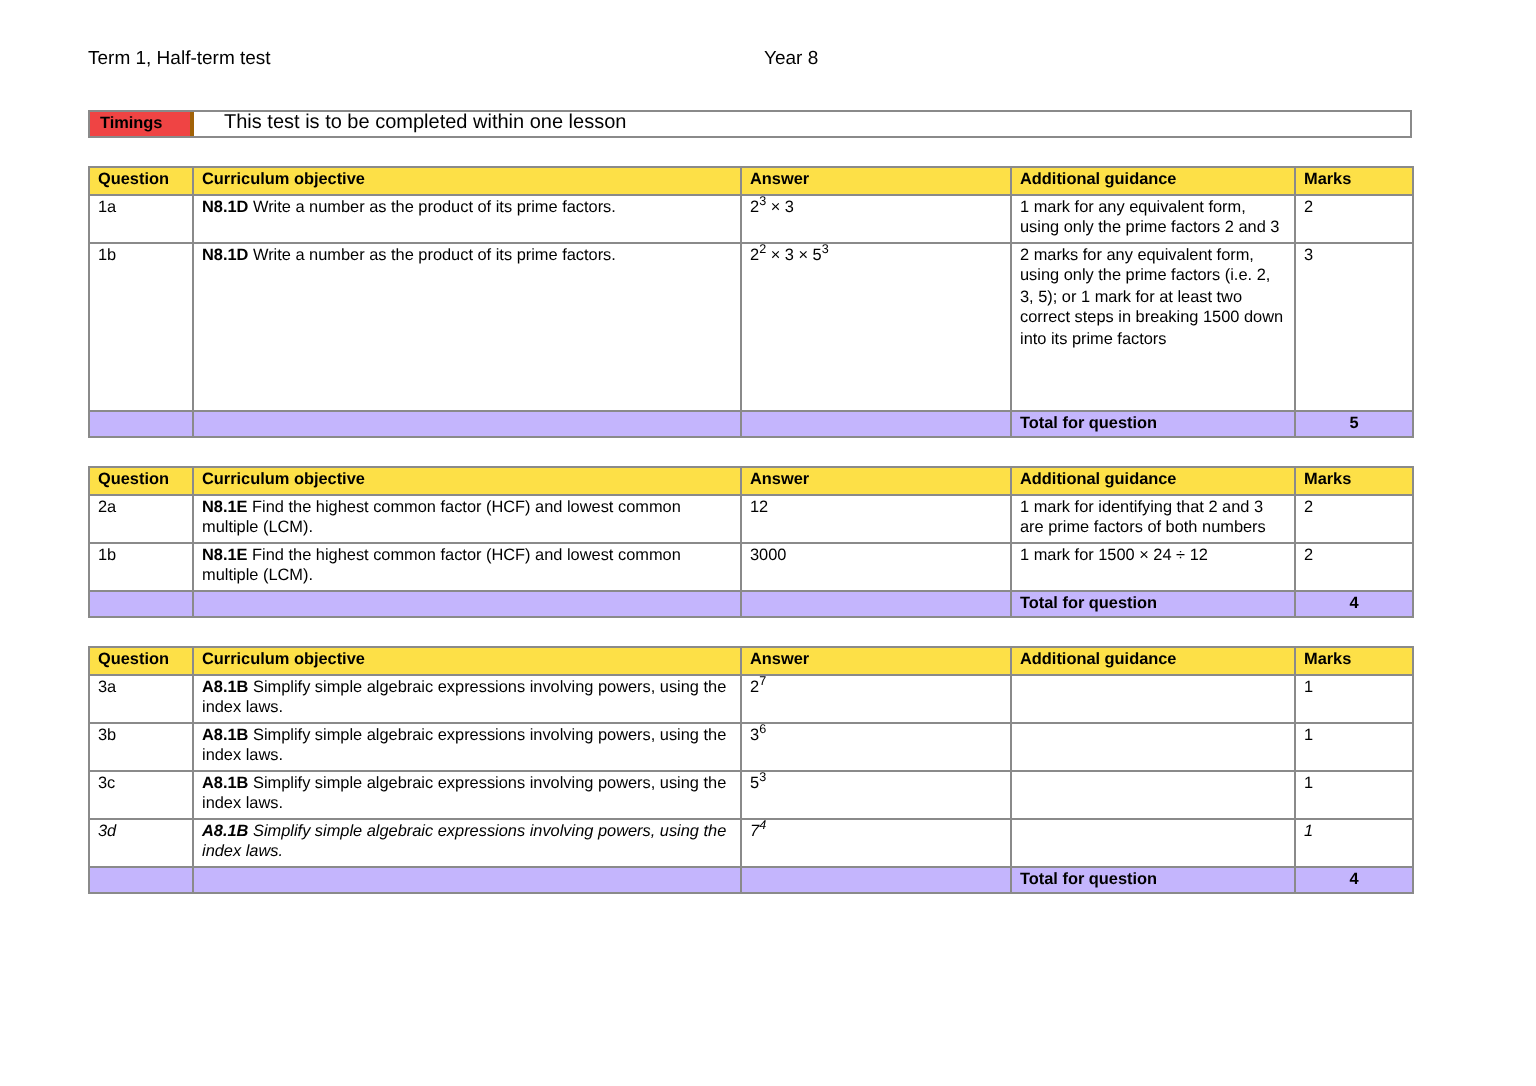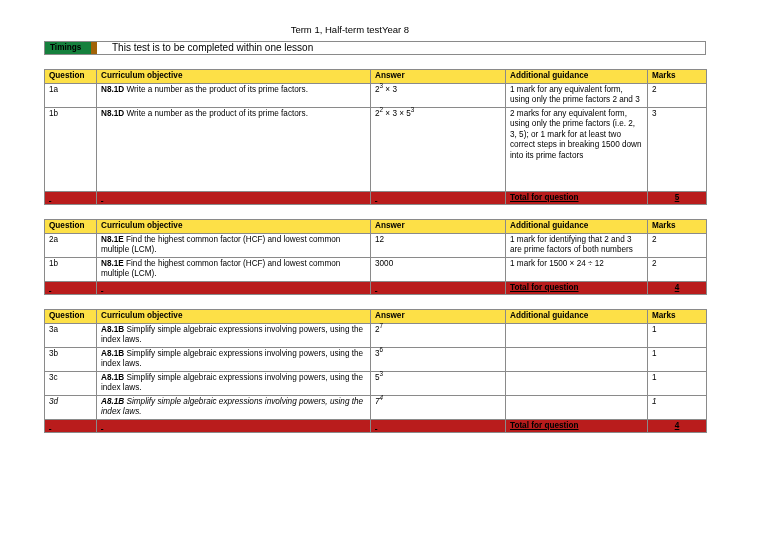--- a/index.html
+++ b/index.html
@@ -24,22 +24,21 @@
     padding: 24px 62px 0 44px;
   }
 
   
   .doc-header {
     display: flex;
     align-items: baseline;
     font-size: 9.5px;
     line-height: 12px;
     height: 14px;
-    margin-bottom: 3px;
-    text-align: right;
+    margin-bottom: 17px;
   }
   .doc-header .title-left {
     width: 338px;
     flex: 0 0 338px;
   }
   .doc-header .title-right {
     flex: 0 0 auto;
   }
 
   
@@ -48,22 +47,22 @@
     border: 1px solid #8a8a8a;
     box-sizing: border-box;
     width: 662px;
     height: 14px;
     margin-bottom: 14px;
     background: #ffffff;
   }
   .timings .t-label {
     flex: 0 0 52px;
     box-sizing: border-box;
-    border-right: 6px solid #a16207;
-    background: #15803d;
+    border-right: 2px solid #a16207;
+    background: #ef4444;
     font-size: 8.2px;
     font-weight: bold;
     line-height: 12px;
     padding: 0 0 0 5px;
   }
   .timings .t-value {
     flex: 1 1 auto;
     box-sizing: border-box;
     font-size: 10px;
     line-height: 12px;
@@ -99,23 +98,22 @@
   .col-obj    { width: 274px; }
   .col-ans    { width: 135px; }
   .col-guid   { width: 142px; }
   .col-marks  { width: 59px; }
 
   .cell-q     { font-weight: bold; }
   .cell-marks { text-align: center; }
   .code       { font-weight: bold; }
 
   .total-row td {
-    background: #b91c1c;
+    background: #c4b5fd;
     height: 12px;
-    text-decoration: underline;
   }
   .total-row .total-label { font-weight: bold; }
   .total-row .total-value { font-weight: bold; text-align: center; }
 
   sup {
     font-size: 6.3px;
     line-height: 0;
     vertical-align: super;
   }
 </style>

